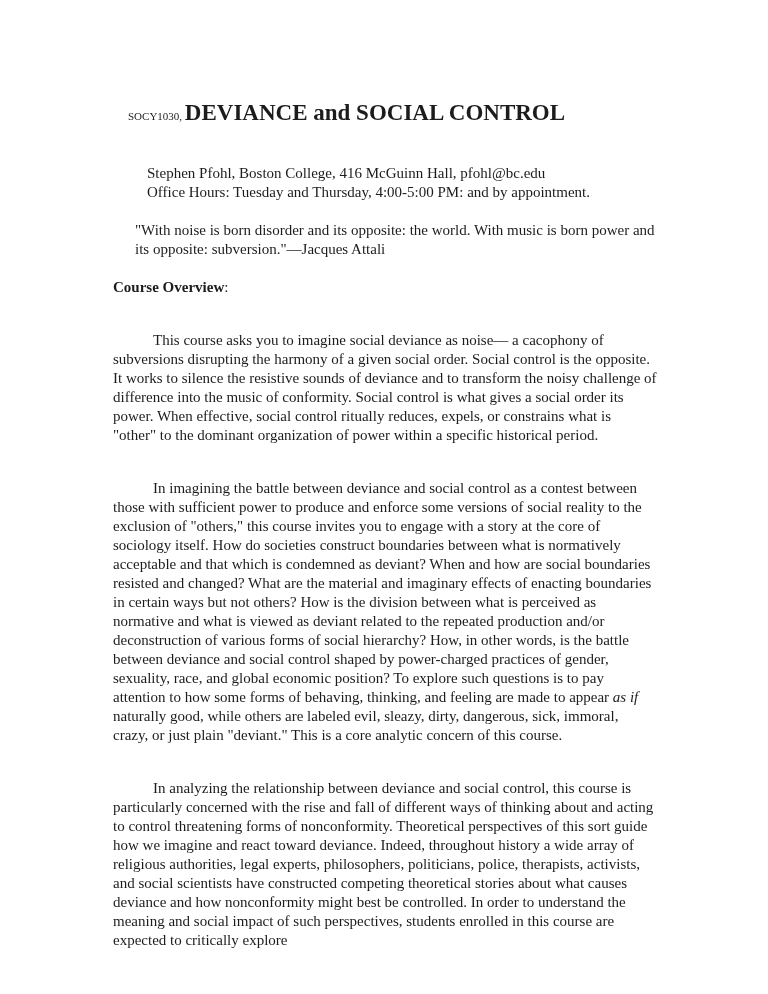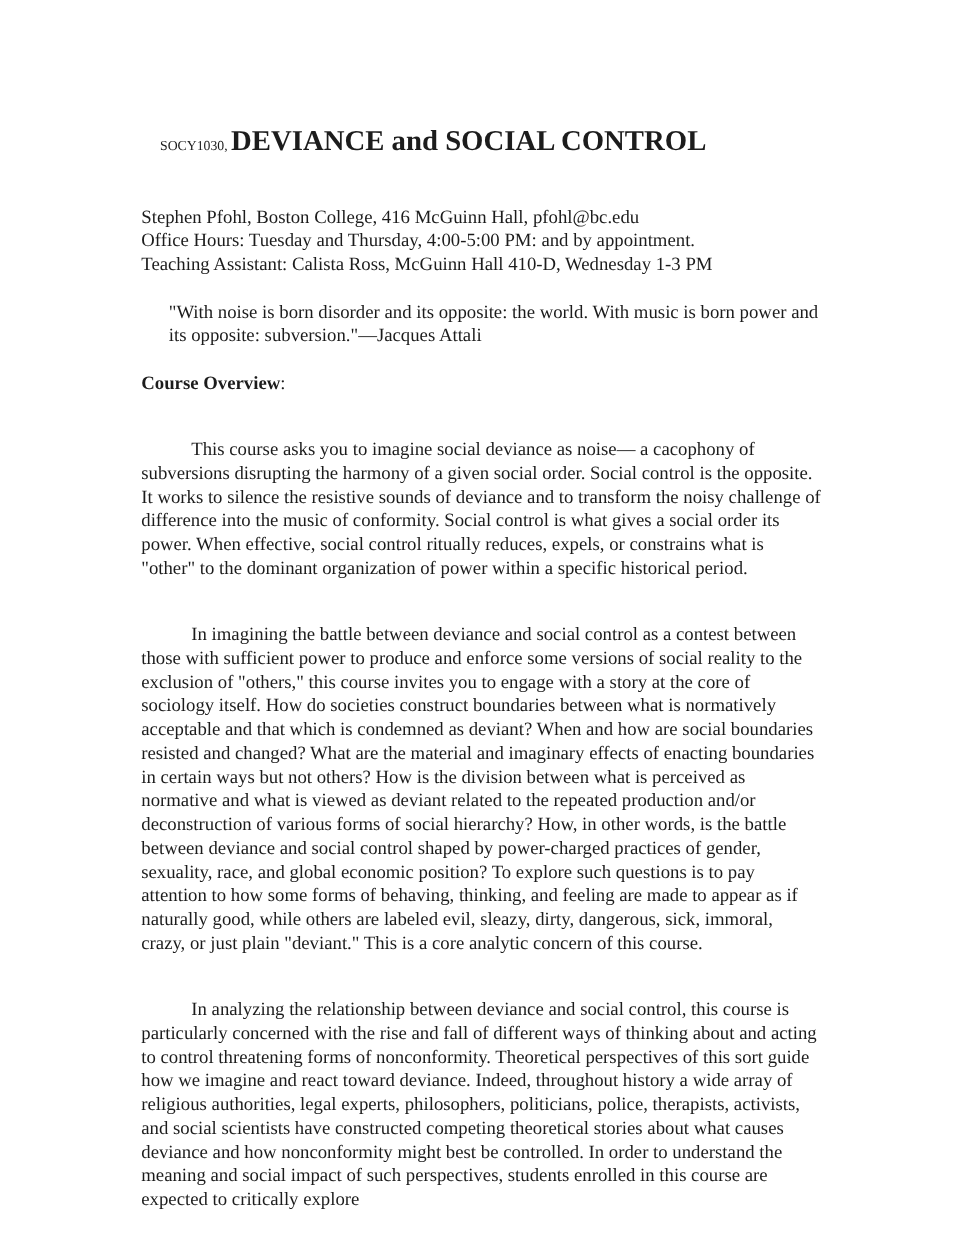--- a/index.html
+++ b/index.html
@@ -32,56 +32,57 @@
     font-size: 23px;
   }
   .schedule-line {
     white-space: pre-wrap;
   }
   .contact-block {
     margin-top: 19px;
   }
   .contact-line {
     white-space: pre-wrap;
+    margin-left: 34px;
   }
   .epigraph {
     margin-top: 19px;
     margin-left: 22px;
     margin-right: 2px;
     white-space: pre-wrap;
   }
   .section-heading {
     margin-top: 19px;
   }
   .section-heading .heading-text {
     font-weight: bold;
     margin-top: 44px;
   }
   .body-paragraph {
     margin-top: 34px;
     text-indent: 40px;
     white-space: pre-wrap;
   }
   .italic {
+    font-style: italic;
   }
 </style>
 </head>
 <body>
 
 <div class="page">
 
   <div class="title-line">
     <span class="course-code">SOCY1030, </span><span class="course-title">DEVIANCE and SOCIAL CONTROL</span>
   </div>
 
 
   <div class="contact-block">
     <div class="contact-line">Stephen Pfohl, Boston College, 416 McGuinn Hall, pfohl@bc.edu</div>
     <div class="contact-line">Office Hours: Tuesday and Thursday, 4:00-5:00 PM: and by appointment.</div>
-    <div class="contact-line">Teaching Assistant: Calista Ross, McGuinn Hall 410-D, Wednesday 1-3 PM</div>
   </div>
 
   <div class="epigraph">"With noise is born disorder and its opposite: the world. With music is born power and its opposite: subversion."—Jacques Attali</div>
 
   <div class="section-heading">
     <span class="heading-text">Course Overview</span><span>:</span>
   </div>
 
   <div class="body-paragraph">This course asks you to imagine social deviance as noise— a cacophony of subversions disrupting the harmony of a given social order. Social control is the opposite.  It works to silence the resistive sounds of deviance and to transform the noisy challenge of difference into the music of conformity. Social control is what gives a social order its power. When effective, social control ritually reduces, expels, or constrains what is "other" to the dominant organization of power within a specific historical period.</div>
 

